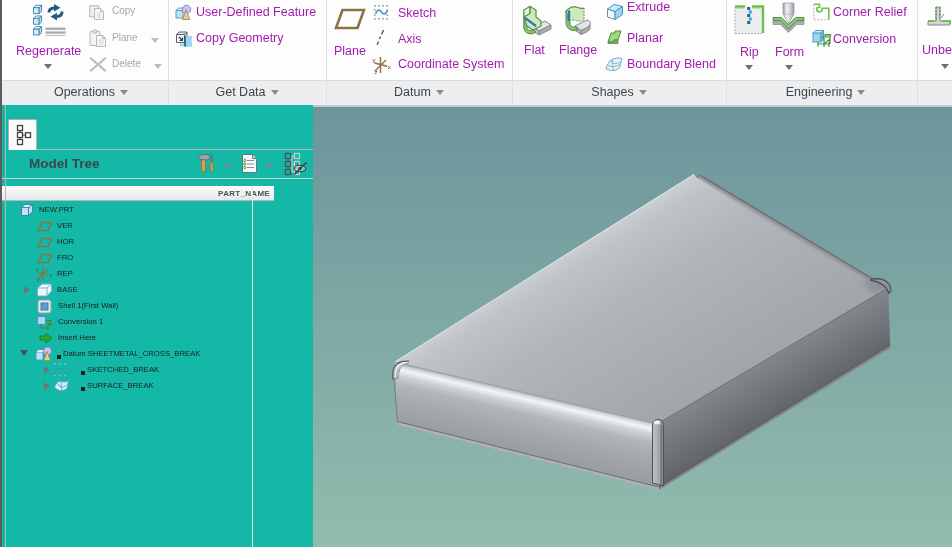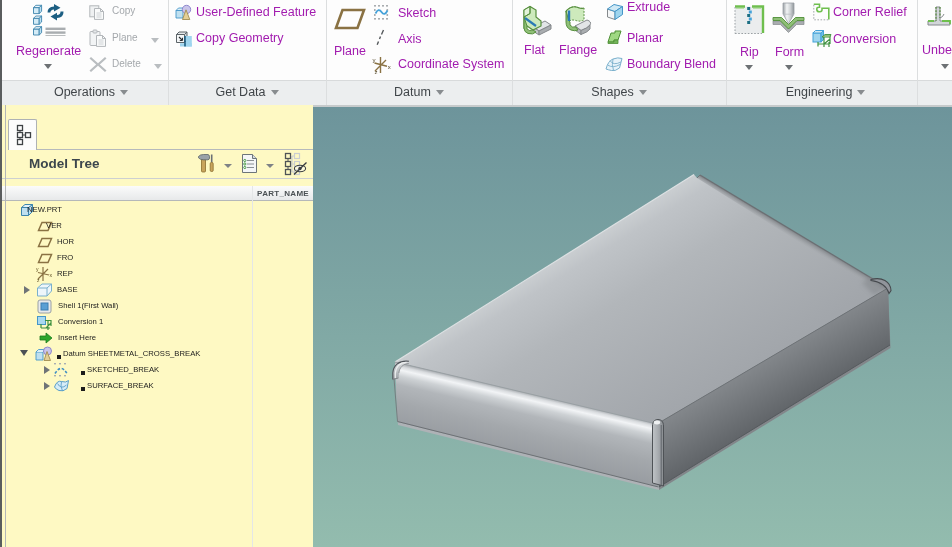--- a/index.html
+++ b/index.html
@@ -3,28 +3,28 @@
 *{margin:0;padding:0;box-sizing:border-box}
 html,body{width:952px;height:547px;overflow:hidden;font-family:"Liberation Sans",sans-serif;background:#fdfdfd;position:relative}
 .abs{position:absolute}
 .ribbon{left:0;top:0;width:952px;height:80px;background:#fdfdfd}
 .grouprow{left:0;top:80px;width:952px;height:25px;background:#eceeef;border-top:1px solid #d8dadb}
 .gsep{top:0;width:1px;height:105px;background:#dcdedf}
 .glabel{top:85px;height:16px;font-size:12.5px;color:#404549;text-align:center;white-space:nowrap}
 .dar{display:inline-block;width:0;height:0;border-left:4.5px solid transparent;border-right:4.5px solid transparent;border-top:5px solid #888c8f;vertical-align:1px;margin-left:5px}
 .btxt{font-size:12.5px;color:#a21caf;white-space:nowrap}
 .gtxt{font-size:10px;color:#a4a8ac;white-space:nowrap}
-.panel{left:0;top:105px;width:313px;height:442px;background:#fef9c3}
+.panel{left:0;top:105px;width:313px;height:442px;background:#14b8a6}
 .ledge{left:0;top:0;width:2px;height:547px;background:#5a5d5e}
 .ledge2{left:5px;top:105px;width:1px;height:442px;background:#b3b6b7}
 .tab{left:8px;top:14px;width:29px;height:31px;border:1px solid #aeb2b4;border-bottom:none;border-radius:2px 2px 0 0;background:#fcfcfc}
 .tabline{left:37px;top:44px;width:276px;height:1px;background:#b6babb}
 .mtitle{left:29px;top:51px;font-size:13.5px;font-weight:bold;color:#3c464d}
 .hdrsep{left:0px;top:73px;width:313px;height:1px;background:#cdd0d1}
-.colhdr{left:0px;top:81px;width:313px;height:15px;background:linear-gradient(#fbfbfb,#e7e9ea);border-bottom:1px solid #b5b8b9}
+.colhdr{left:0px;top:81px;width:274px;height:15px;background:linear-gradient(#fbfbfb,#e7e9ea);border-bottom:1px solid #b5b8b9}
 .colname{position:absolute;right:4px;top:3px;font-size:8px;font-weight:bold;color:#4b5154;letter-spacing:.3px}
 .colsep{left:252px;top:81px;width:1px;height:361px;background:#e4e6e7}
 .trow{position:absolute;font-size:7.7px;color:#1c1c1c;white-space:nowrap}
 .view{left:313px;top:105px;width:639px;height:442px;background:linear-gradient(#6d949b,#93bcae)}
 .viewtop{left:313px;top:105px;width:639px;height:2px;background:#c6cacb}
 </style></head>
 <body>
 
 <div class="abs ribbon"></div>
 <div class="abs grouprow"></div>
@@ -281,25 +281,25 @@
       <ellipse cx="16" cy="16.5" rx="5.6" ry="3.3" fill="#fff" fill-opacity="0.4" stroke="#3a3e41" stroke-width="1.1"></ellipse>
       <circle cx="16" cy="16.5" r="1.7" fill="#3a3e41"></circle>
       <path d="M10,22.5 L22.5,10.5" stroke="#3a3e41" stroke-width="1.3"></path>
     </svg>
 
     <svg class="abs" style="left:20px;top:98px" width="14" height="14" viewBox="0 0 14 14">
       <path d="M1.5,4.5 L8.5,4.5 L12.5,1.5 L12.5,8.5 L8.5,12.5 L1.5,12.5 Z" fill="#bfe0f0" stroke="#3d85ad" stroke-width="1"></path>
       <path d="M1.5,4.5 L5,1.5 L12.5,1.5 L8.5,4.5 Z" fill="#e4f2f9" stroke="#3d85ad" stroke-width="1"></path>
       <path d="M8.5,4.5 L8.5,12.5" stroke="#3d85ad" stroke-width="1"></path>
     </svg>
-    <div class="trow" style="left:27px;top:99.5px">NEW.PRT</div>
+    <div class="trow" style="left:39px;top:99.5px">NEW.PRT</div>
     <svg class="abs" style="left:37px;top:116px" width="16" height="11" viewBox="0 0 16 11">
         <path d="M1.5,9.5 L5,1.5 L14.5,1.5 L11,9.5 Z" fill="none" stroke="#8a7243" stroke-width="1.5"></path>
       </svg>
-    <div class="trow" style="left:46px;top:115.5px">VER</div>
+    <div class="trow" style="left:57px;top:115.5px">VER</div>
     <svg class="abs" style="left:37px;top:132px" width="16" height="11" viewBox="0 0 16 11">
         <path d="M1.5,9.5 L5,1.5 L14.5,1.5 L11,9.5 Z" fill="none" stroke="#8a7243" stroke-width="1.5"></path>
       </svg>
     <div class="trow" style="left:57px;top:131.5px">HOR</div>
     <svg class="abs" style="left:37px;top:148px" width="16" height="11" viewBox="0 0 16 11">
         <path d="M1.5,9.5 L5,1.5 L14.5,1.5 L11,9.5 Z" fill="none" stroke="#8a7243" stroke-width="1.5"></path>
       </svg>
     <div class="trow" style="left:57px;top:147.5px">FRO</div>
     <svg class="abs" style="left:35px;top:161px" width="18" height="16" viewBox="0 0 18 16">
       <path d="M3,13 L13,3 M8,1 L8,15 M3,6.5 L14,9" stroke="#8a7243" stroke-width="1.2" fill="none"></path>

